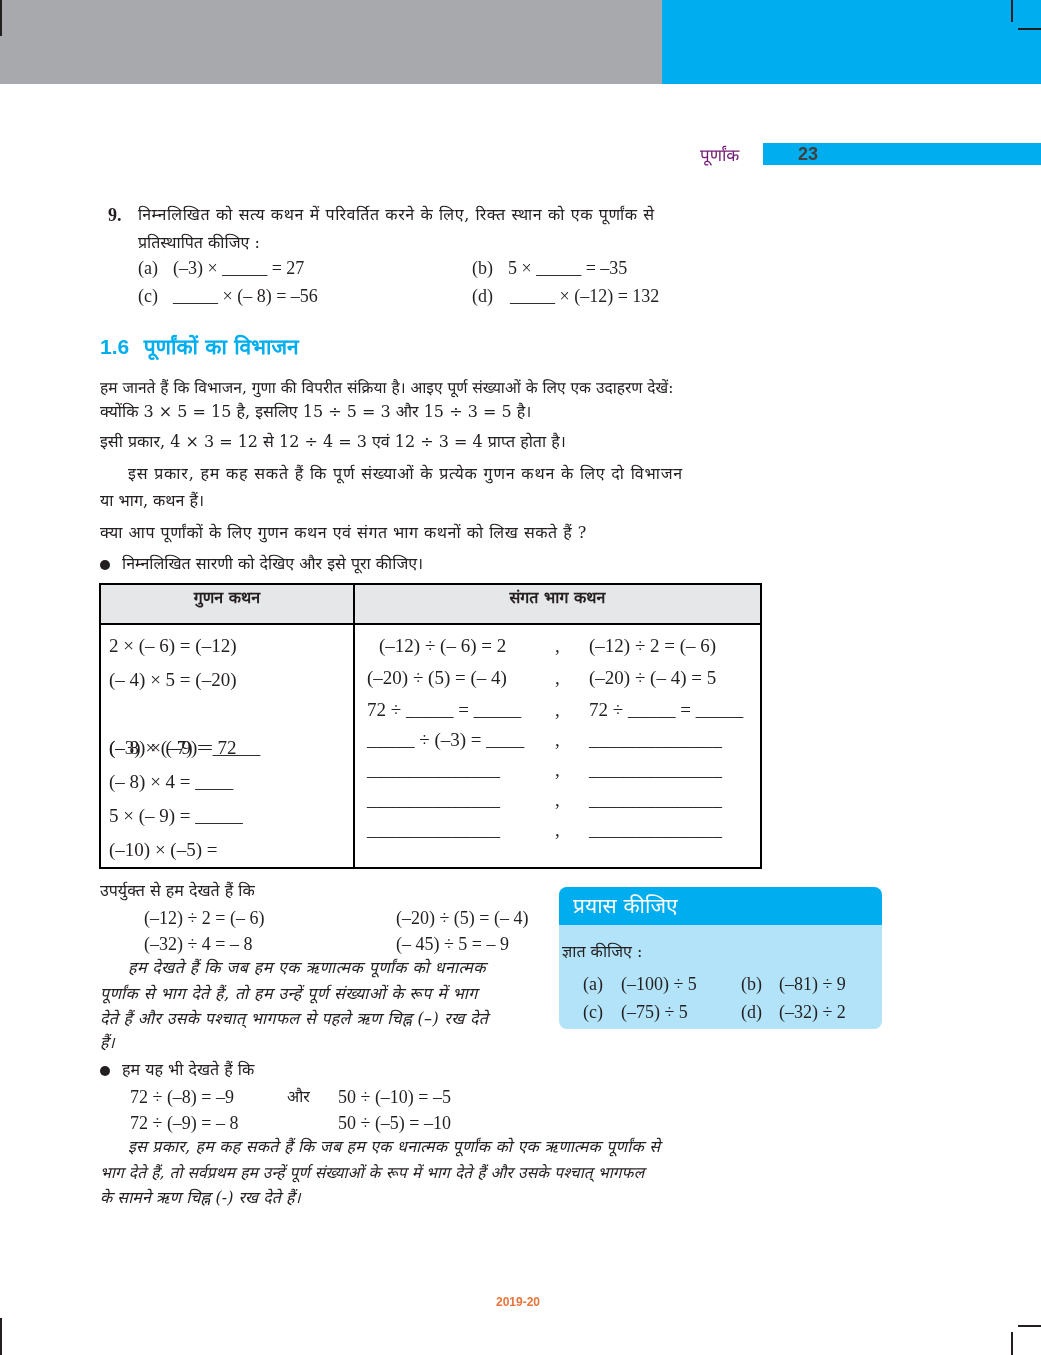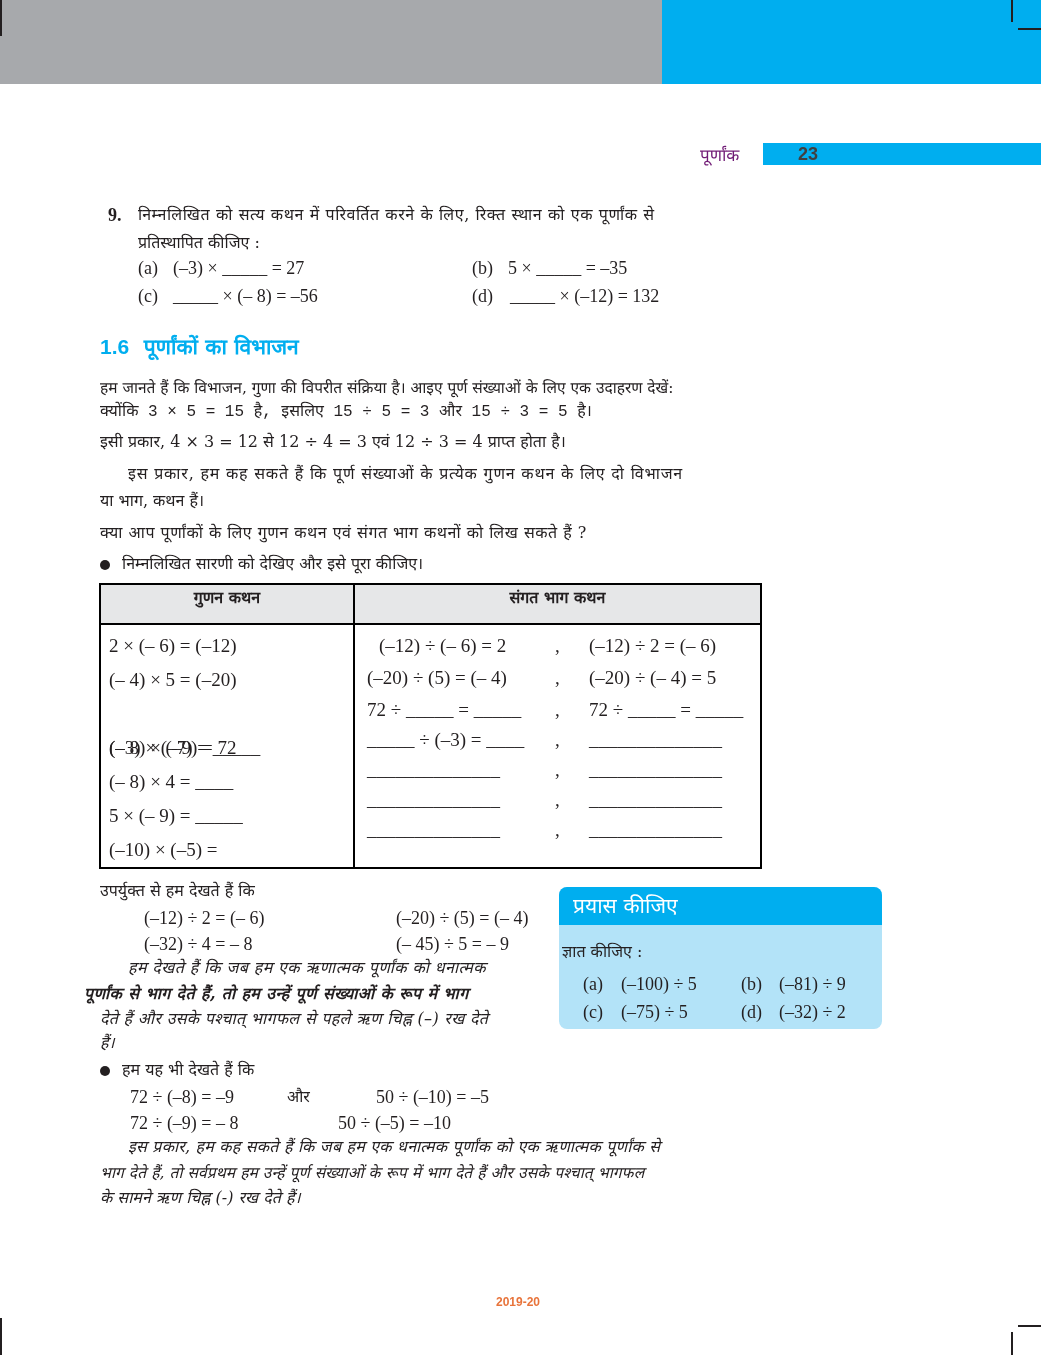--- a/index.html
+++ b/index.html
@@ -52,21 +52,21 @@
 <div class="t" style="left:138px;top:285px;">(c)</div>
 <div class="t" style="left:173px;top:285px;">_____ × (– 8) =  –56</div>
 <div class="t" style="left:472px;top:285px;">(d)</div>
 <div class="t" style="left:510px;top:285px;">_____ × (–12) = 132</div>
 
 <div class="sec-title">
   <span style="font-family:'Liberation Sans',sans-serif;">1.6</span>&nbsp;
   <span>पूर्णांकों का विभाजन</span>
 </div>
 <div class="t hi" style="left:100px;top:371px;font-size:15.5px;margin-top:6px;">हम जानते हैं कि विभाजन, गुणा की विपरीत संक्रिया है। आइए पूर्ण संख्याओं के लिए एक उदाहरण देखें:</div>
-<div class="t hi" style="left:100px;top:401px;font-family:Liberation Mono, monospace;">क्योंकि 3 × 5 = 15 है, इसलिए 15 ÷ 5 = 3 और 15 ÷ 3 = 5 है।</div>
+<div class="t hi" style="left:100px;top:401px;">क्योंकि 3 × 5 = 15 है, इसलिए 15 ÷ 5 = 3 और 15 ÷ 3 = 5 है।</div>
 <div class="t hi" style="left:100px;top:431px;">इसी प्रकार, 4 × 3 = 12 से 12 ÷ 4 = 3  एवं 12 ÷ 3 = 4 प्राप्त होता है।</div>
 <div class="t hi" style="left:128px;top:463px;letter-spacing:0.8px;">इस प्रकार, हम कह सकते हैं कि पूर्ण संख्याओं के प्रत्येक गुणन कथन के लिए दो विभाजन</div>
 <div class="t hi" style="left:100px;top:490px;">या भाग, कथन हैं।</div>
 <div class="t hi" style="left:100px;top:522px;letter-spacing:0.5px;">क्या आप पूर्णांकों के लिए गुणन कथन एवं संगत भाग कथनों को लिख सकते हैं ?</div>
 <div class="t hi" style="left:100px;top:553px;">
   <span class="bullet"></span><span>निम्नलिखित सारणी को देखिए और इसे पूरा कीजिए।</span>
 </div>
 
 <table class="grid">
   <tbody>
@@ -110,21 +110,21 @@
   </tr>
 </tbody>
   </table>
 
 <div class="t hi" style="left:100px;top:880px;">उपर्युक्त से हम देखते हैं कि</div>
 <div class="t" style="left:144px;top:907px;">(–12) ÷ 2 = (– 6)</div>
 <div class="t" style="left:396px;top:907px;">(–20) ÷ (5) = (– 4)</div>
 <div class="t" style="left:144px;top:933px;">(–32) ÷ 4 = – 8</div>
 <div class="t" style="left:396px;top:933px;">(– 45) ÷ 5 = – 9</div>
 <div class="t hi it" style="left:128px;top:957px;letter-spacing:0.4px;">हम देखते हैं कि जब हम एक ऋणात्मक पूर्णांक को धनात्मक</div>
-<div class="t hi it" style="left:84px;top:983px;letter-spacing:0.4px;font-weight:bold;">पूर्णांक से भाग देते हैं, तो हम उन्हें पूर्ण संख्याओं के रूप में भाग</div>
+<div class="t hi it" style="left:100px;top:983px;letter-spacing:0.4px;">पूर्णांक से भाग देते हैं, तो हम उन्हें पूर्ण संख्याओं के रूप में भाग</div>
 <div class="t hi it" style="left:100px;top:1008px;letter-spacing:0.3px;">देते हैं और उसके पश्चात् भागफल से पहले ऋण चिह्न (–) रख देते</div>
 <div class="t hi it" style="left:100px;top:1032px;">हैं।</div>
 
 <div class="try">
   <div class="try-head">प्रयास कीजिए</div>
   <div class="t hi" style="left:3px;top:54px;">ज्ञात कीजिए :</div>
   <div class="t" style="left:24px;top:86px;">(a)</div>
   <div class="t" style="left:62px;top:86px;">(–100) ÷ 5</div>
   <div class="t" style="left:182px;top:86px;">(b)</div>
   <div class="t" style="left:220px;top:86px;">(–81) ÷ 9</div>
@@ -132,20 +132,20 @@
   <div class="t" style="left:62px;top:114px;">(–75) ÷ 5</div>
   <div class="t" style="left:182px;top:114px;">(d)</div>
   <div class="t" style="left:220px;top:114px;">(–32) ÷ 2</div>
 </div>
 
 <div class="t hi" style="left:100px;top:1059px;">
   <span class="bullet"></span><span>हम यह भी देखते हैं कि</span>
 </div>
 <div class="t" style="left:130px;top:1086px;">72 ÷ (–8) = –9</div>
 <div class="t hi" style="left:287px;top:1086px;">और</div>
-<div class="t" style="left:338px;top:1086px;margin-left:38px;">50 ÷ (–10) = –5</div>
+<div class="t" style="left:338px;top:1086px;">50 ÷ (–10) = –5</div>
 <div class="t" style="left:130px;top:1112px;">72 ÷ (–9) = – 8</div>
 <div class="t" style="left:338px;top:1112px;">50 ÷ (–5) = –10</div>
 <div class="t hi it" style="left:128px;top:1136px;letter-spacing:0.2px;">इस प्रकार, हम कह सकते हैं कि जब हम एक धनात्मक पूर्णांक को एक ऋणात्मक पूर्णांक से</div>
 <div class="t hi it" style="left:100px;top:1162px;letter-spacing:0.1px;font-size:15.5px;">भाग देते हैं, तो सर्वप्रथम हम उन्हें पूर्ण संख्याओं के रूप में भाग देते हैं और उसके पश्चात् भागफल</div>
 <div class="t hi it" style="left:100px;top:1187px;">के सामने ऋण चिह्न (-) रख देते हैं।</div>
 
 <div class="footer">2019-20</div>
 
 </body></html>

